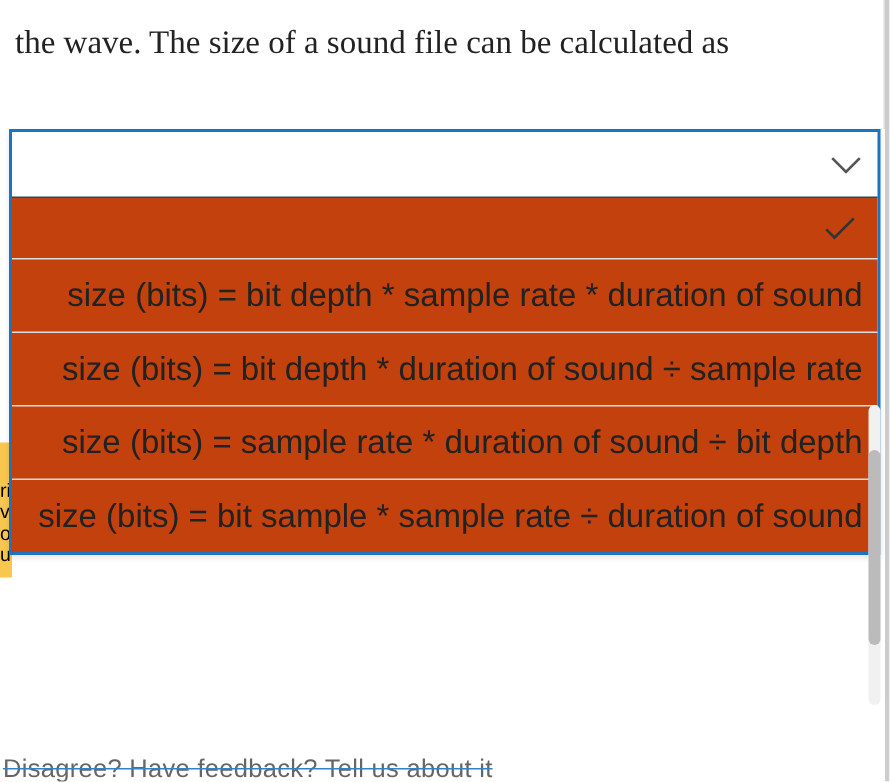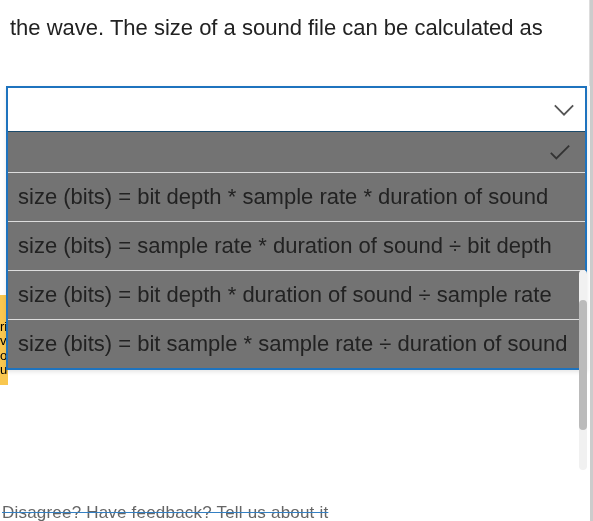--- a/index.html
+++ b/index.html
@@ -10,20 +10,21 @@
       background: #fff;
       width: 593px;
       height: 521px;
       position: relative;
       overflow: hidden;
     }
     .question-text {
       padding: 10px 25px 14px 10px;
       line-height: 1.6;
       color: #222;
+      font-family: Liberation Serif, serif;
     }
     .dropdown {
       position: absolute;
       left: 6px;
       right: 6px;
       top: 86px;
       border: 2px solid #1e73be;
       background: #fff;
       box-shadow: 0 2px 4px rgba(0,0,0,0.1);
     }
@@ -35,21 +36,22 @@
       align-items: center;
       justify-content: flex-end;
       padding-right: 10px;
       cursor: pointer;
     }
     .chevron-down {
       width: 22px;
       height: 14px;
     }
     .dropdown-list {
-      background: #737373;
+      background: #c2410c;
+      text-align: right;
     }
     .dropdown-option {
       padding: 7px 10px;
       line-height: 1.55;
       color: #222;
       border-top: 1px solid #ddd;
       cursor: pointer;
     }
     .dropdown-option.blank {
       border-top: none;
@@ -156,24 +158,24 @@
     <div class="dropdown-option blank">
       <svg class="checkmark" viewBox="0 0 24 18">
         <polyline points="2,10 8,16 22,2" fill="none" stroke="#333" stroke-width="2"></polyline>
       </svg>
       <span></span>
     </div>
     <div class="dropdown-option">
       <span>size (bits) = bit depth * sample rate * duration of sound</span>
     </div>
     <div class="dropdown-option">
-      <span>size (bits) = sample rate * duration of sound ÷ bit depth</span>
+      <span>size (bits) = bit depth * duration of sound ÷ sample rate</span>
     </div>
     <div class="dropdown-option">
-      <span>size (bits) = bit depth * duration of sound ÷ sample rate</span>
+      <span>size (bits) = sample rate * duration of sound ÷ bit depth</span>
     </div>
     <div class="dropdown-option">
       <span>size (bits) = bit sample * sample rate ÷ duration of sound</span>
     </div>
   </div>
 </div>
 
 <div class="scrollbar-track"></div>
 <div class="scrollbar-thumb"></div>
 

